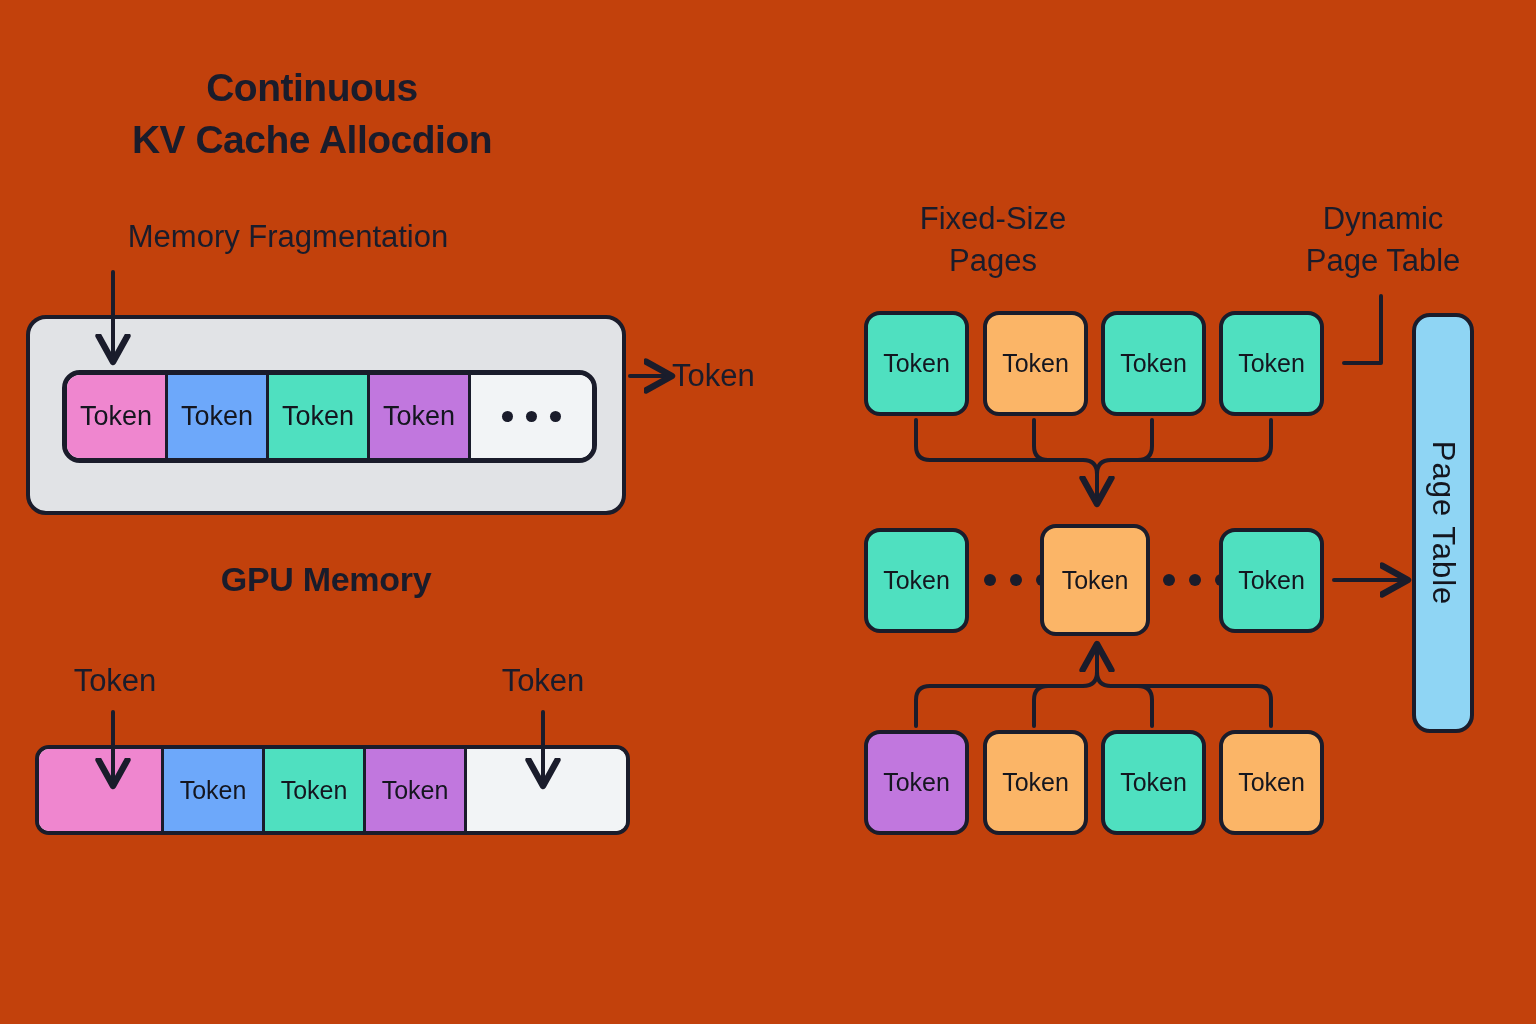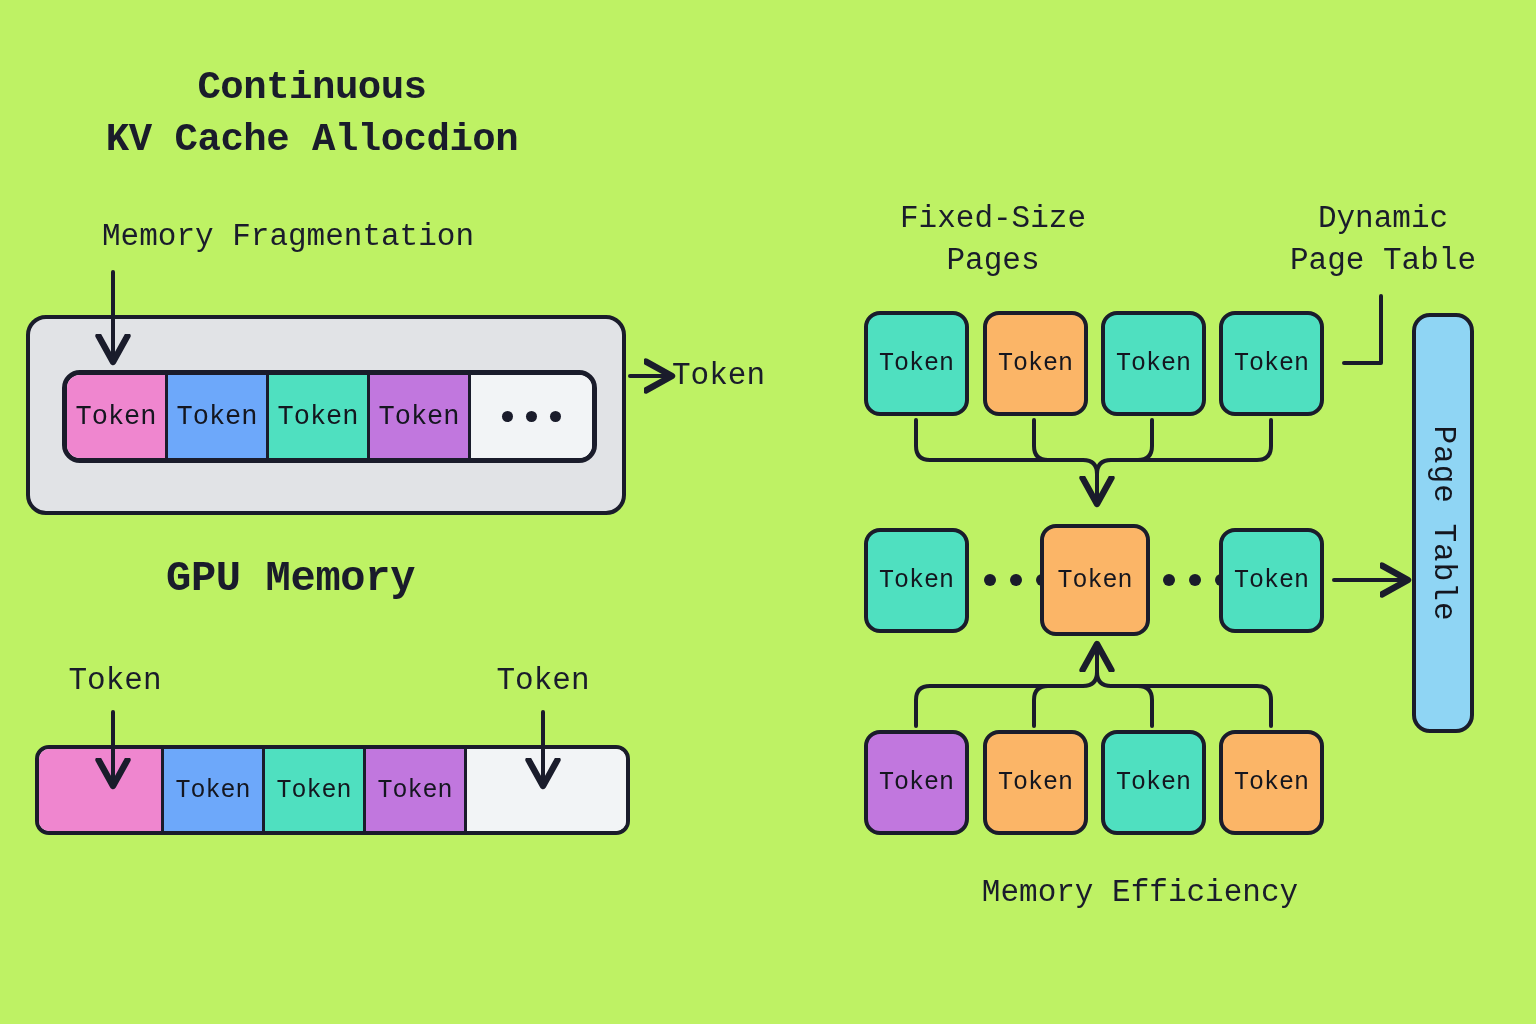--- a/index.html
+++ b/index.html
@@ -8,23 +8,22 @@
     padding: 0;
     background: #ffffff;
   }
   body {
     font-family: "Liberation Sans", sans-serif;
   }
   #canvas {
     position: relative;
     width: 1536px;
     height: 1024px;
-    background: #bef264;
+    background: #c2410c;
     overflow: hidden;
-    font-family: Liberation Mono, monospace;
   }
 
   
   .title {
     position: absolute;
     text-align: center;
     font-weight: 700;
     font-size: 39px;
     line-height: 52px;
     letter-spacing: -0.5px;
@@ -35,22 +34,23 @@
     position: absolute;
     text-align: center;
     font-weight: 400;
     font-size: 31px;
     line-height: 42px;
     color: #1A1C2B;
     white-space: pre-line;
   }
   .label-bold {
     position: absolute;
+    text-align: center;
     font-weight: 700;
-    font-size: 42px;
+    font-size: 34px;
     line-height: 42px;
     color: #1A1C2B;
     letter-spacing: -0.3px;
   }
 
   
   .gpu-box {
     position: absolute;
     background: #E1E3E6;
     border: 4px solid #1A1C2B;
@@ -214,21 +214,20 @@
 
   <div class="tile" style="left:864px; top:730px; width:105px; height:105px; background:#C177DE;">Token</div>
   <div class="tile" style="left:983px; top:730px; width:105px; height:105px; background:#FBB567;">Token</div>
   <div class="tile" style="left:1101px; top:730px; width:105px; height:105px; background:#4FE0C0;">Token</div>
   <div class="tile" style="left:1219px; top:730px; width:105px; height:105px; background:#FBB567;">Token</div>
 
   <div class="page-table" style="left:1412px; top:313px; width:62px; height:420px;">
     <span>Page Table</span>
   </div>
 
-  <div class="label" style="left:925px; top:872px; width:430px;">Memory Efficiency</div>
 
   <svg class="overlay" viewBox="0 0 1536 1024">
     <defs>
       <marker id="arrow" markerWidth="9" markerHeight="9" refX="6" refY="4.5" orient="auto" markerUnits="strokeWidth">
         <path d="M0.5,0.9 L7,4.5 L0.5,8.1" fill="none" stroke="#1A1C2B" stroke-width="1.6" stroke-linecap="round" stroke-linejoin="round"></path>
       </marker>
     </defs>
     <g fill="none" stroke="#1A1C2B" stroke-width="4" stroke-linecap="round" stroke-linejoin="round">
 
       <path d="M113,272 L113,358" marker-end="url(#arrow)"></path>

